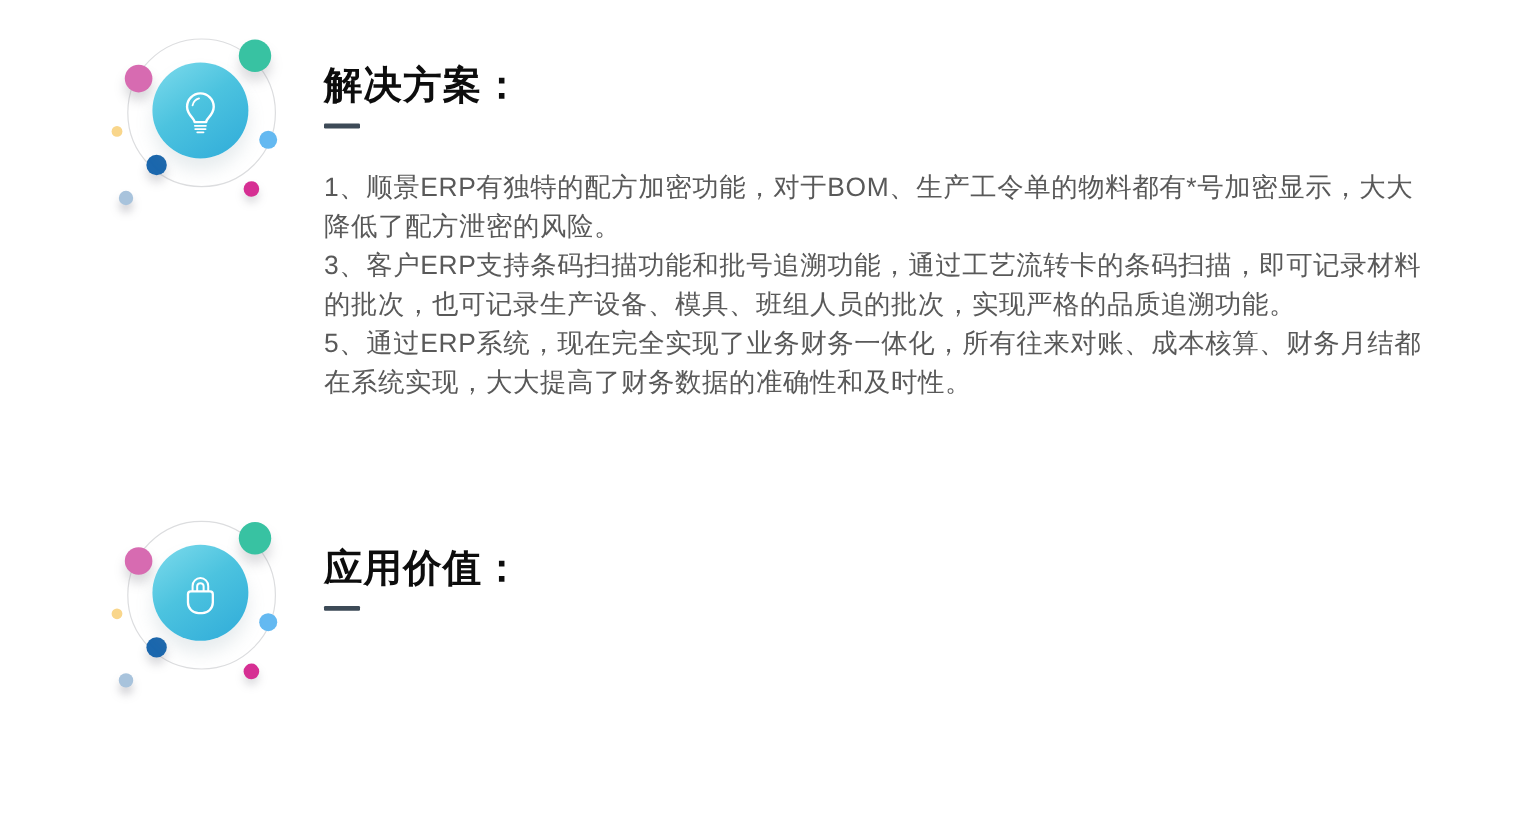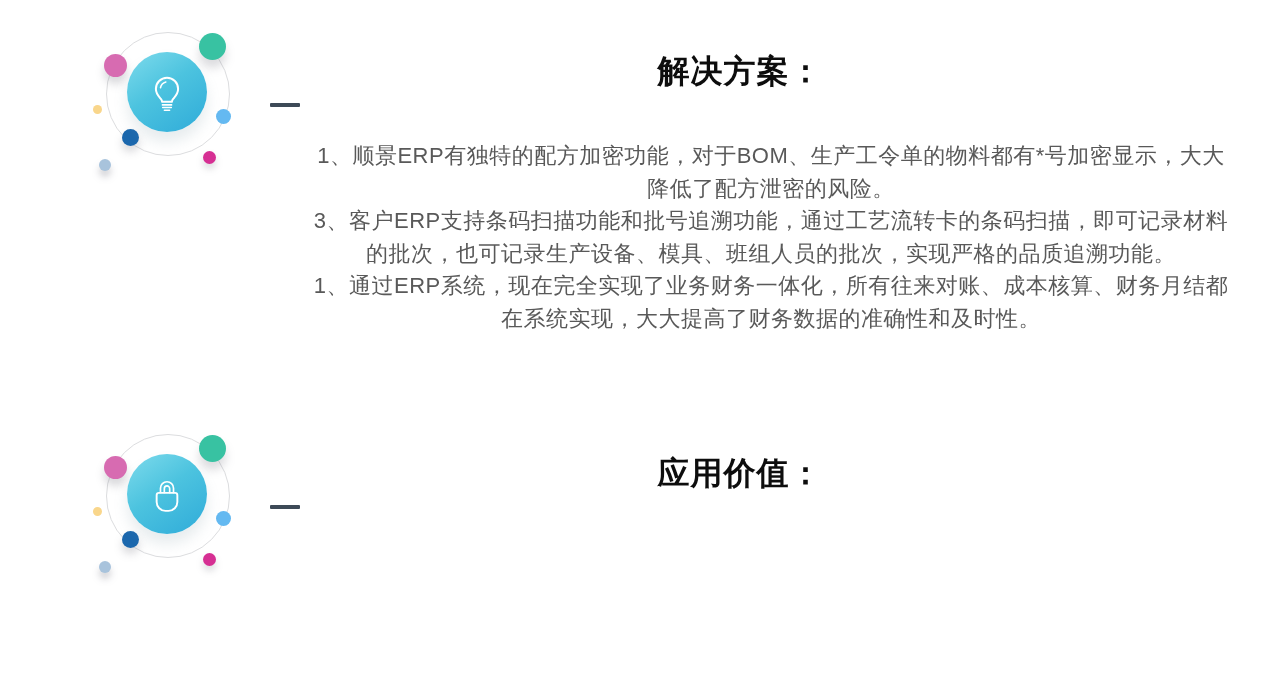--- a/index.html
+++ b/index.html
@@ -3,21 +3,21 @@
 <meta charset="utf-8">
 <style>
   html, body { margin: 0; padding: 0; }
   body {
     width: 1264px; height: 692px;
     background: #ffffff;
     position: relative;
     overflow: hidden;
     font-family: "Liberation Sans", "DejaVu Sans", sans-serif;
   }
-  .block { position: absolute; left: 0; width: 1264px; height: 340px; text-align: center; }
+  .block { position: absolute; left: 0; width: 1264px; height: 340px; }
   #block-solution { top: 0; }
   #block-value { top: 402px; }
 
   
   .icon-art { position: absolute; left: 90px; top: 30px; width: 240px; height: 190px; }
   .ring {
     position: absolute; left: 16px; top: 2px;
     width: 122px; height: 122px;
     border: 1px solid #dcdddf; border-radius: 50%;
   }
@@ -49,21 +49,20 @@
     margin-top: 15px;
     width: 30px; height: 4px;
     background: #3d4a57; border-radius: 1px;
   }
   .paras {
     margin-top: 33px;
     width: 930px;
     font-size: 22px; line-height: 32.6px;
     letter-spacing: 0.5px;
     color: #595959;
-    margin-left: 36px;
   }
   .paras p { margin: 0; }
 </style>
 </head>
 <body>
 
 <section class="block" id="block-solution">
   <div class="icon-art">
     <div class="ring"></div>
     <div class="dot dot-pink"></div>
@@ -82,21 +81,21 @@
         <path d="M26.6 53.8 h6.8" stroke-width="2"></path>
       </svg>
     </div>
   </div>
   <div class="content">
     <h2 class="heading">解决方案：</h2>
     <div class="dash"></div>
     <div class="paras">
       <p>1、顺景ERP有独特的配方加密功能，对于BOM、生产工令单的物料都有*号加密显示，大大降低了配方泄密的风险。</p>
       <p>3、客户ERP支持条码扫描功能和批号追溯功能，通过工艺流转卡的条码扫描，即可记录材料的批次，也可记录生产设备、模具、班组人员的批次，实现严格的品质追溯功能。</p>
-      <p>1、通过ERP系统，现在完全实现了业务财务一体化，所有往来对账、成本核算、财务月结都在系统实现，大大提高了财务数据的准确性和及时性。</p>
+      <p>5、通过ERP系统，现在完全实现了业务财务一体化，所有往来对账、成本核算、财务月结都在系统实现，大大提高了财务数据的准确性和及时性。</p>
     </div>
   </div>
 </section>
 
 <section class="block" id="block-value">
   <div class="icon-art">
     <div class="ring"></div>
     <div class="dot dot-pink"></div>
     <div class="dot dot-teal"></div>
     <div class="dot dot-yellow"></div>

